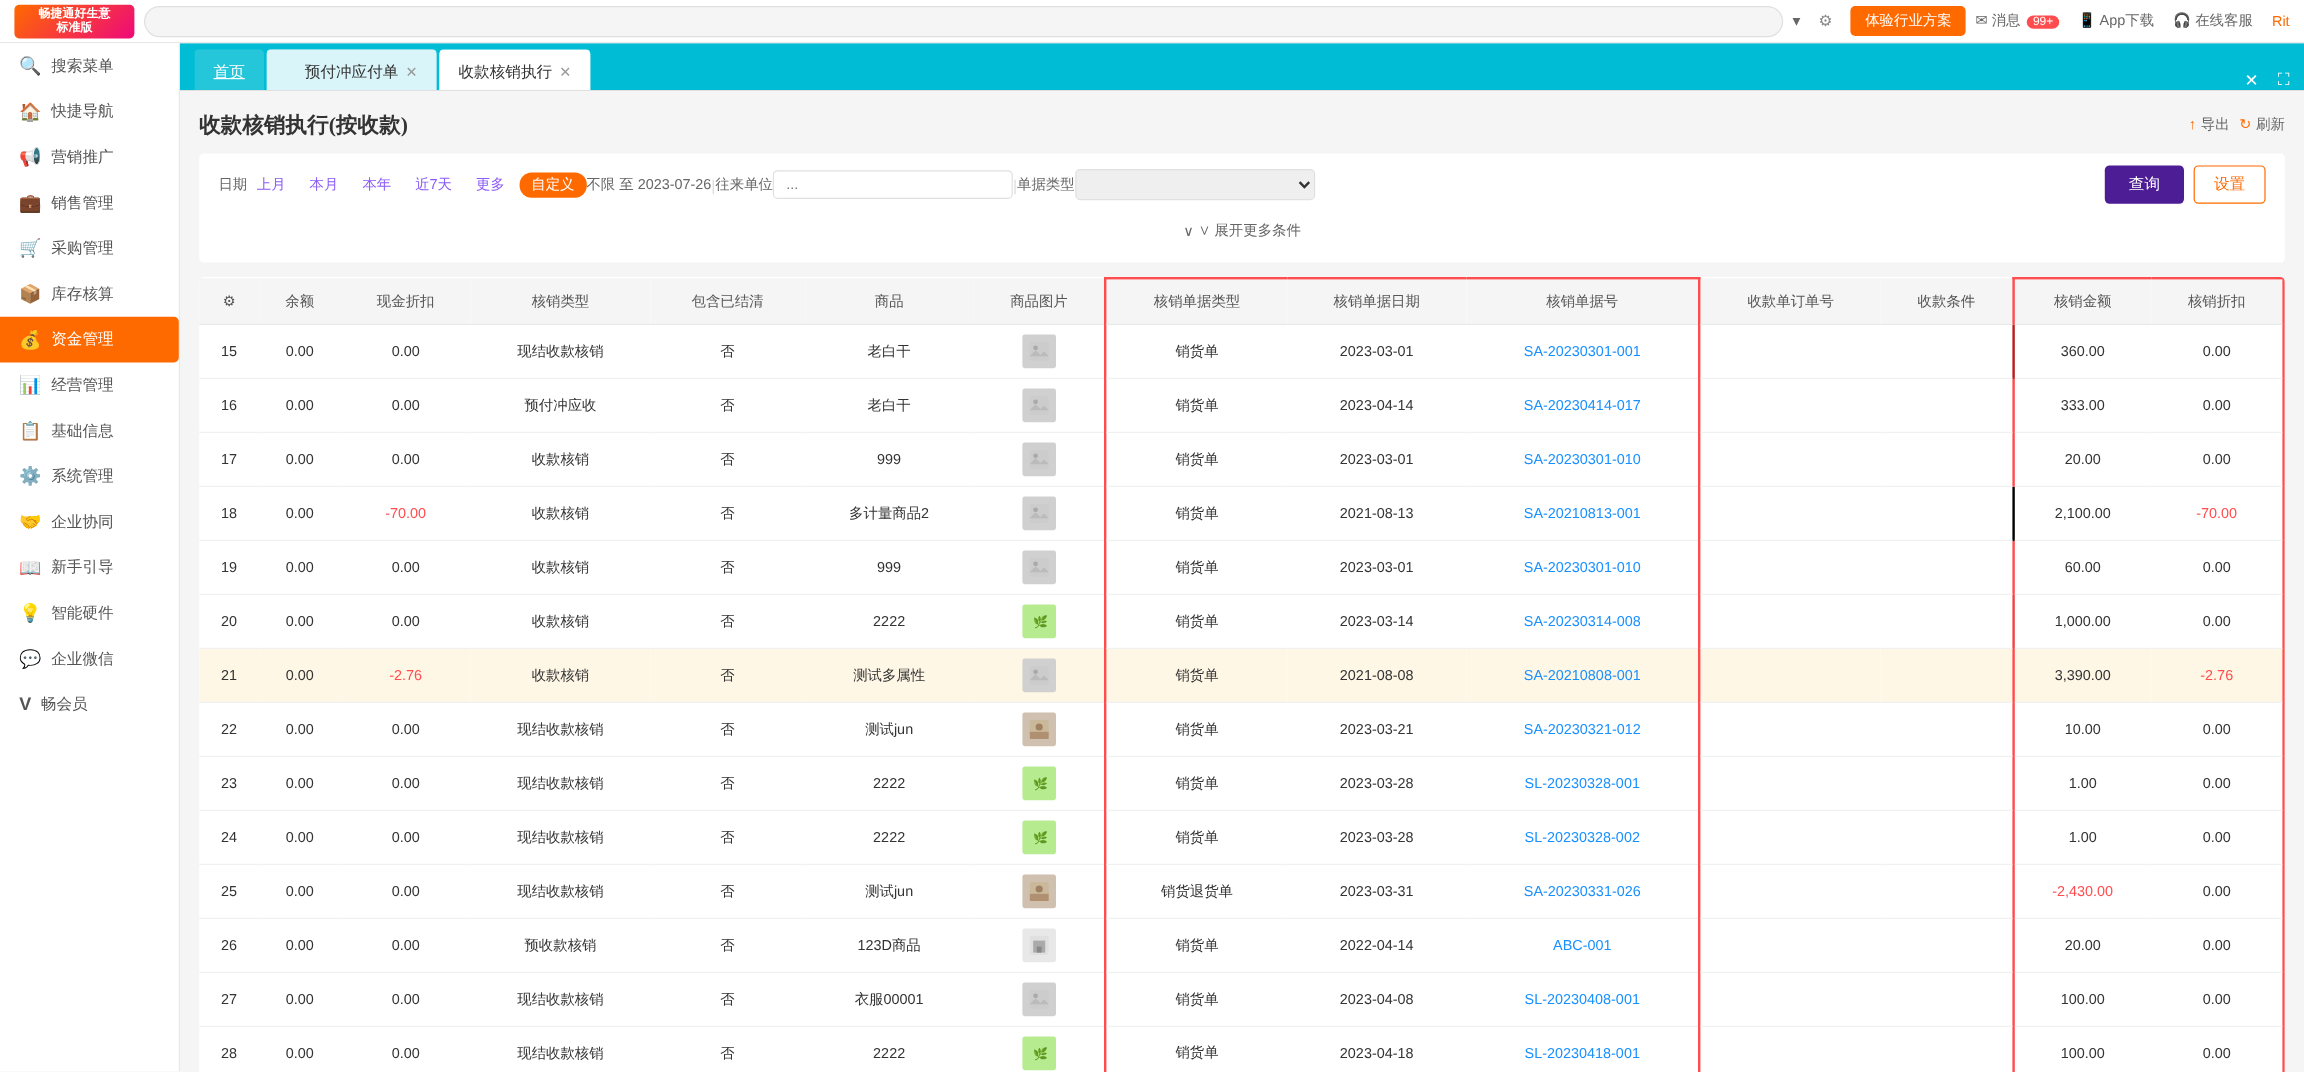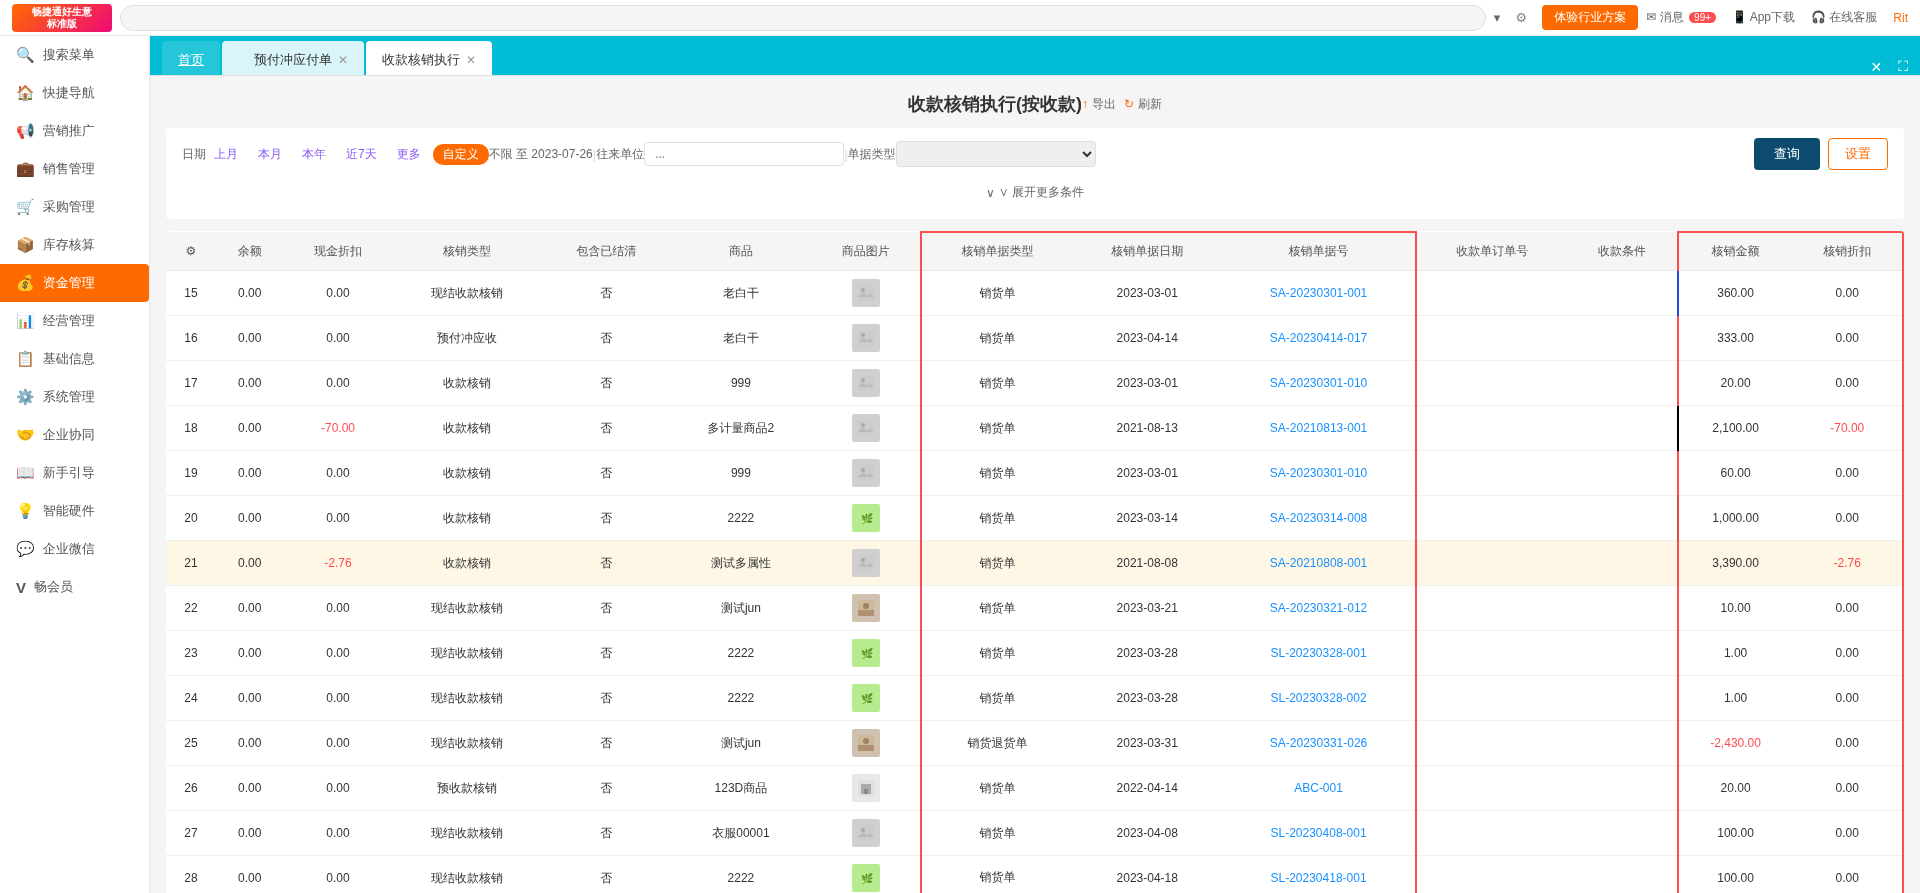--- a/index.html
+++ b/index.html
@@ -30,37 +30,37 @@
     
     .tab-bar { height: 40px; background: #fff; border-bottom: 1px solid #e0e0e0; display: flex; align-items: flex-end; padding: 0 12px; gap: 2px; }
     .tab { display: flex; align-items: center; padding: 8px 16px 6px; cursor: pointer; border-top: 2px solid transparent; font-size: 13px; color: #666; background: #f0f0f0; border-radius: 4px 4px 0 0; gap: 6px; }
     .tab.active { background: #fff; border-top: 2px solid #00bcd4; color: #333; font-weight: 500; }
     .tab .close { color: #999; font-size: 12px; cursor: pointer; }
     .tab.home { background: transparent; border-top: 2px solid transparent; color: #333; text-decoration: underline; }
     .tab-bar-actions { margin-left: auto; display: flex; align-items: center; gap: 8px; color: #888; font-size: 14px; }
 
     
     .page-content { flex: 1; overflow: auto; padding: 16px; background: #f5f5f5; }
-    .page-header { display: flex; align-items: center; justify-content: center; margin-bottom: 12px; }
+    .page-header { display: flex; align-items: center; justify-content: space-between; margin-bottom: 12px; font-family: Liberation Serif, serif; }
     .page-title { font-size: 18px; font-weight: bold; color: #333; }
     .page-actions { display: flex; gap: 8px; }
     .action-btn { display: flex; align-items: center; gap: 4px; color: #666; font-size: 12px; cursor: pointer; }
     .action-btn .icon { color: #ff6a00; }
 
     
     .filter-bar { background: #fff; border-radius: 4px; padding: 10px 16px; margin-bottom: 12px; }
     .filter-row { display: flex; align-items: center; flex-wrap: wrap; }
     .filter-label { color: #666; font-size: 12px; }
     .filter-date-btns { display: flex; gap: 4px; }
     .date-btn { padding: 2px 8px; font-size: 12px; cursor: pointer; color: #8b5cf6; border-radius: 2px; }
     .date-btn.custom { background: #ff6a00; color: #fff; border-radius: 10px; padding: 2px 10px; }
     .filter-date-range { color: #666; font-size: 12px; }
     .filter-input { border: 1px solid #e0e0e0; border-radius: 4px; padding: 4px 10px; font-size: 12px; color: #333; min-width: 180px; }
     .filter-select { border: 1px solid #e0e0e0; border-radius: 4px; padding: 4px 10px; font-size: 12px; color: #333; min-width: 150px; }
-    .btn-query { background: #0c4a6e; color: #fff; border: none; border-radius: 4px; padding: 6px 20px; font-size: 13px; cursor: pointer; }
+    .btn-query { background: #4c1d95; color: #fff; border: none; border-radius: 4px; padding: 6px 20px; font-size: 13px; cursor: pointer; }
     .btn-settings { background: #fff; color: #ff6a00; border: 1px solid #ff6a00; border-radius: 4px; padding: 6px 16px; font-size: 13px; cursor: pointer; }
     .expand-conditions { display: flex; align-items: center; gap: 4px; color: #666; font-size: 12px; cursor: pointer; text-align: center; margin: 8px 0; }
 
     
     .table-container { background: #fff; border-radius: 4px; overflow: auto; }
     table { width: 100%; border-collapse: collapse; font-size: 12px; }
     th { background: #f5f5f5; padding: 10px 8px; text-align: center; color: #555; font-weight: 500; border-bottom: 1px solid #e8e8e8; white-space: nowrap; }
     td { padding: 8px 8px; text-align: center; border-bottom: 1px solid #f0f0f0; color: #333; white-space: nowrap; }
     tr.highlighted td { background: #fff7e6; }
     td.link { color: #1890ff; cursor: pointer; text-decoration: none; }
@@ -274,21 +274,21 @@
                       <rect width="16" height="16" fill="#ccc" rx="2"></rect>
                       <circle cx="5" cy="5" r="2" fill="#aaa"></circle>
                       <path d="M0 12 L5 7 L9 11 L12 8 L16 12" fill="#bbb"></path>
                     </svg>
                   </div></td>
     <td style="border-left: 2px solid #ff4d4f;">销货单</td>
     <td>2023-03-01</td>
     <td class="link" style="border-right: 2px solid #ff4d4f;">SA-20230301-001</td>
     <td></td>
     <td></td>
-    <td class="" style="border-left: 2px solid #1d4ed8;">360.00</td>
+    <td class="" style="border-left: 2px solid #b91c1c;">360.00</td>
     <td class="" style="border-right: 2px solid #ff4d4f;">0.00</td>
   </tr>
               <tr>
     <td>16</td>
     <td>0.00</td>
     <td class="">0.00</td>
     <td>预付冲应收</td>
     <td>否</td>
     <td>老白干</td>
     <td><div class="thumb gray">

